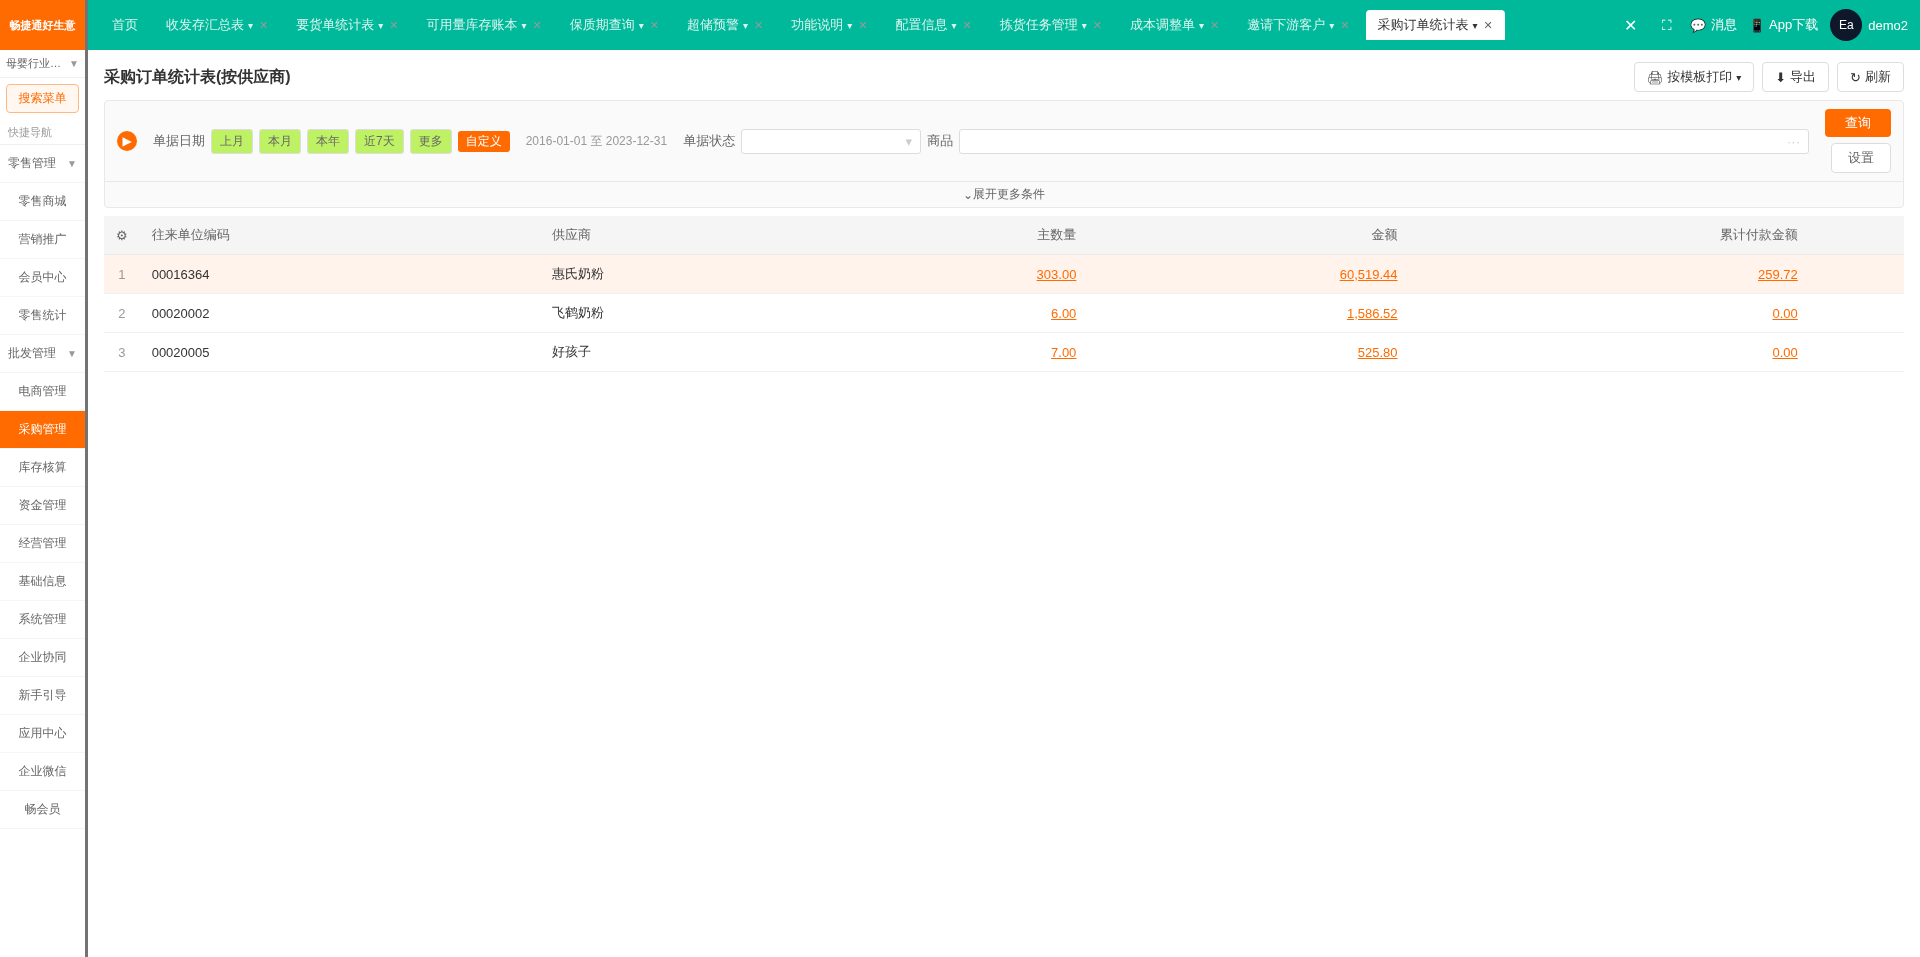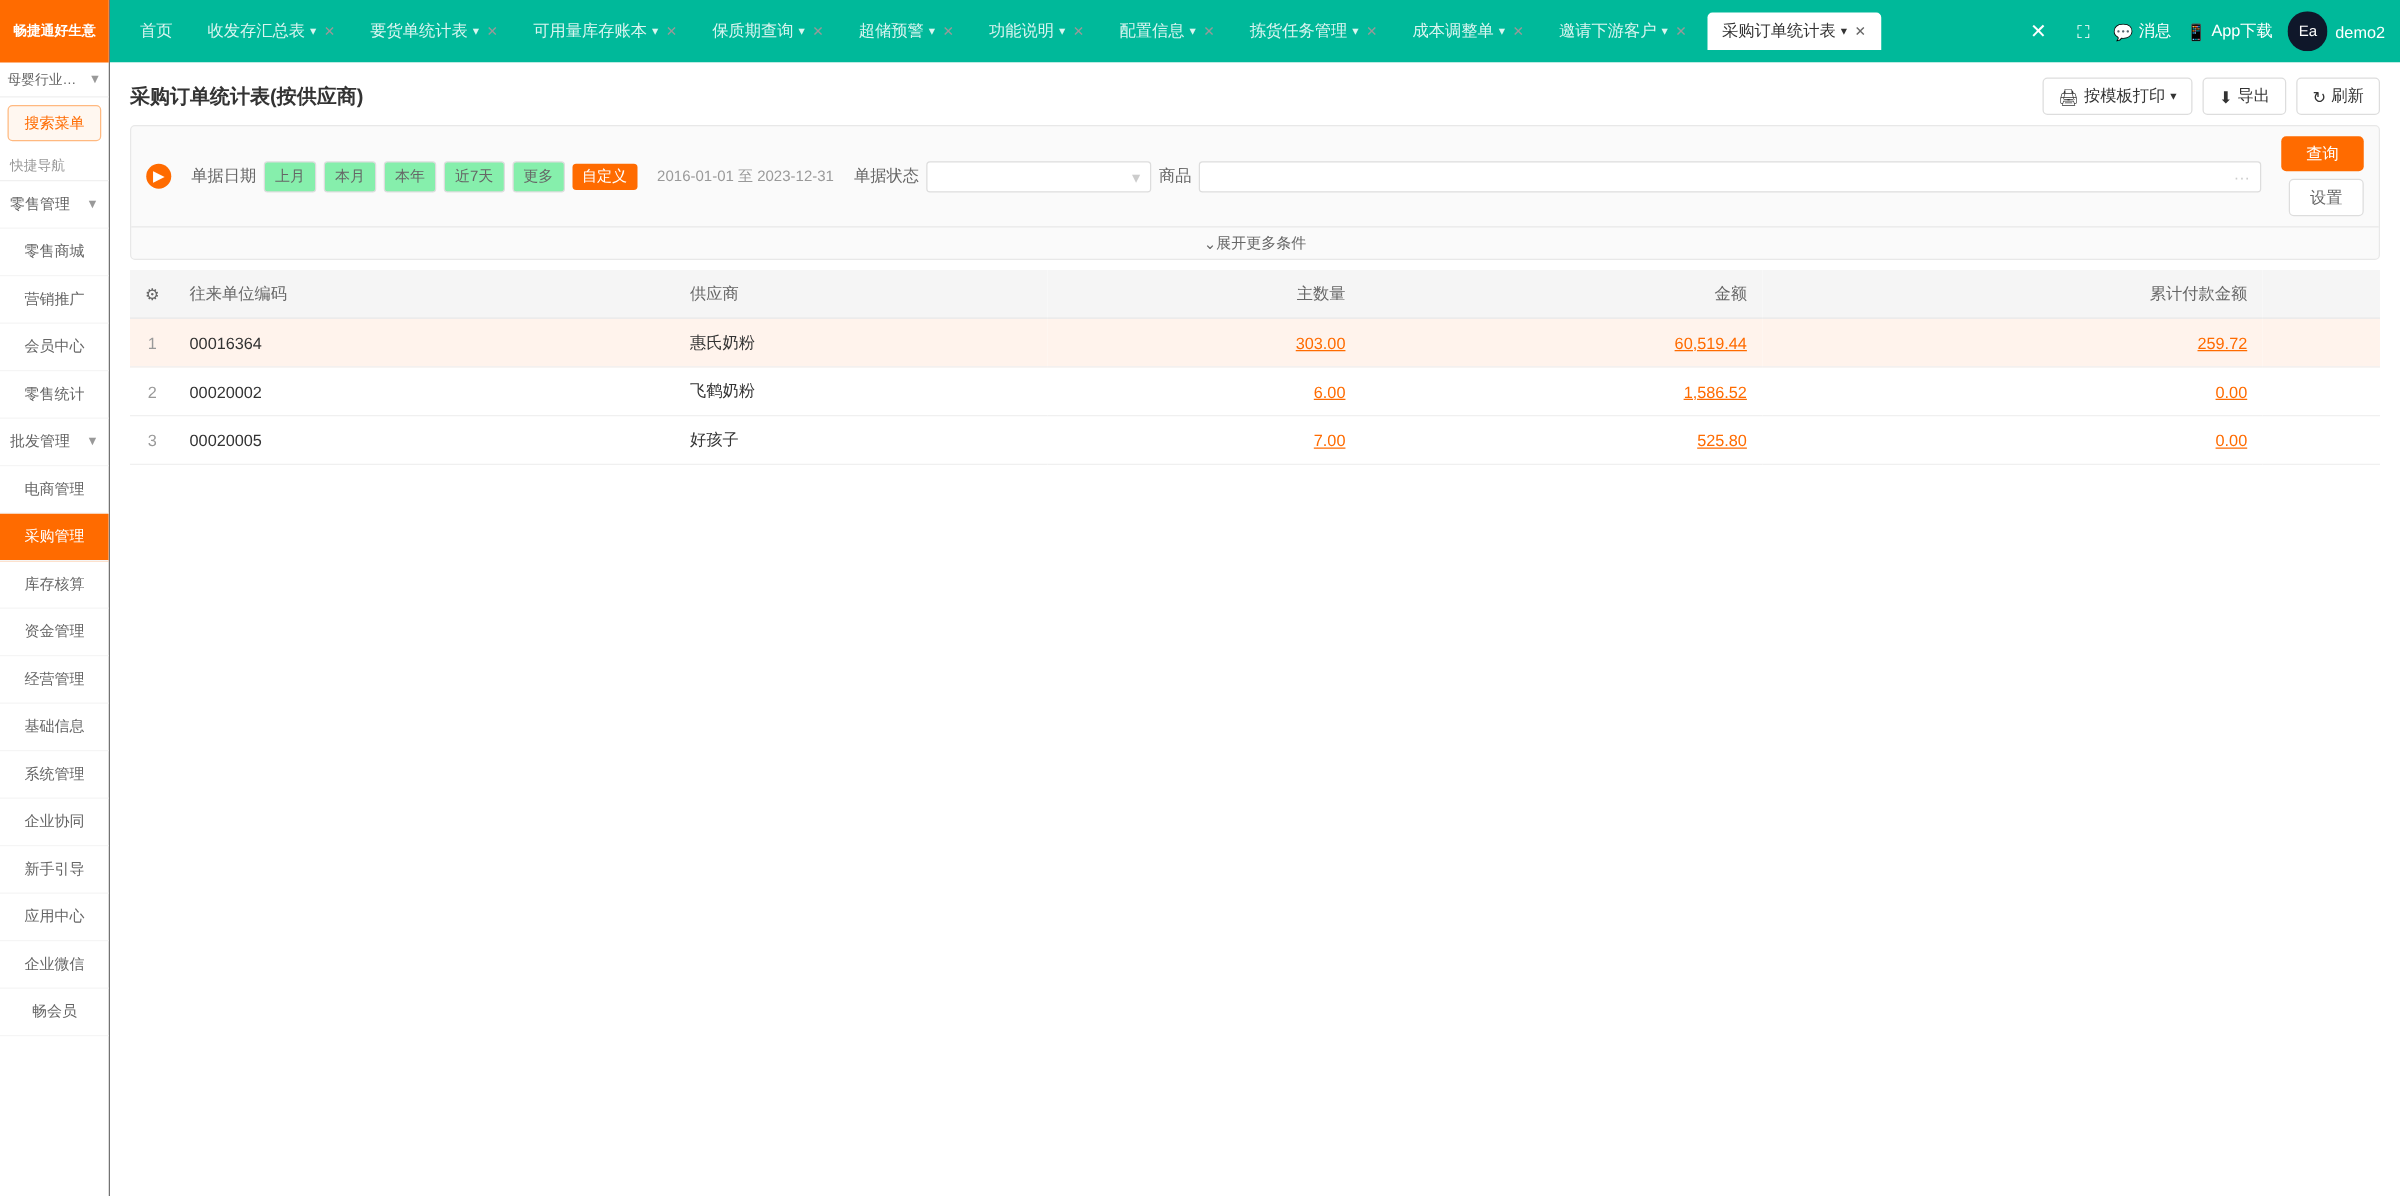--- a/index.html
+++ b/index.html
@@ -1,19 +1,19 @@
 <!DOCTYPE html>
 <html><head>
   <meta charset="utf-8">
   <style>
     * { margin: 0; padding: 0; box-sizing: border-box; }
     body { font-family: "Microsoft YaHei", "PingFang SC", sans-serif; font-size: 13px; background: #f5f5f5; color: #333; width: 1920px; height: 957px; overflow: hidden; display: flex; }
 
     
-    .sidebar { width: 88px; background: #fff; display: flex; flex-direction: column; border-right: 1px solid #737373; flex-shrink: 0; }
+    .sidebar { width: 88px; background: #fff; display: flex; flex-direction: column; border-right: 3px solid #737373; flex-shrink: 0; }
     .sidebar-logo { height: 50px; background: #ff6b00; display: flex; align-items: center; justify-content: center; padding: 8px; }
     .sidebar-logo-text { color: #fff; font-size: 11px; font-weight: bold; text-align: center; line-height: 1.3; }
     .sidebar-search-btn { width: 100%; padding: 5px 4px; background: #fff7f0; border: 1px solid #ffb980; border-radius: 4px; color: #ff6b00; font-size: 12px; cursor: pointer; text-align: center; }
     .sidebar-nav-label { padding: 6px 8px 4px; font-size: 11px; color: #999; border-bottom: 1px solid #f0f0f0; }
     .sidebar-item { display: flex; flex-direction: column; align-items: center; justify-content: center; padding: 10px 4px; cursor: pointer; font-size: 12px; color: #666; border-bottom: 1px solid #f5f5f5; gap: 3px; }
     .sidebar-item.active { color: #fff; background: #ff6b00; }
     .sidebar-item-with-arrow { display: flex; align-items: center; justify-content: space-between; padding: 10px 8px; cursor: pointer; font-size: 12px; color: #666; border-bottom: 1px solid #f5f5f5; }
 
     
     .main { flex: 1; display: flex; flex-direction: column; overflow: hidden; }
@@ -40,21 +40,21 @@
     .btn-print { display: flex; align-items: center; gap: 4px; padding: 5px 12px; border: 1px solid #ddd; border-radius: 4px; cursor: pointer; font-size: 13px; color: #333; background: #fff; }
     .btn-export { display: flex; align-items: center; gap: 4px; padding: 5px 12px; border: 1px solid #ddd; border-radius: 4px; cursor: pointer; font-size: 13px; color: #333; background: #fff; }
     .btn-refresh { display: flex; align-items: center; gap: 4px; padding: 5px 12px; border: 1px solid #ddd; border-radius: 4px; cursor: pointer; font-size: 13px; color: #333; background: #fff; }
 
     
     .filter-area { background: #fafafa; border: 1px solid #e8e8e8; margin: 0 16px 8px; border-radius: 4px; flex-shrink: 0; }
     .filter-row { display: flex; align-items: center; padding: 8px 12px; gap: 16px; }
     .filter-toggle { width: 20px; height: 20px; background: #ff6b00; color: #fff; border-radius: 50%; display: flex; align-items: center; justify-content: center; cursor: pointer; font-size: 12px; flex-shrink: 0; }
     .filter-group { display: flex; align-items: center; gap: 6px; }
     .filter-label { font-size: 13px; color: #666; white-space: nowrap; }
-    .date-btn { padding: 3px 8px; border: 1px solid #ddd; border-radius: 3px; cursor: pointer; font-size: 12px; color: #666; background: #86efac; }
+    .date-btn { padding: 3px 8px; border: 1px solid #ddd; border-radius: 3px; cursor: pointer; font-size: 12px; color: #666; background: #bef264; }
     .date-badge { padding: 2px 8px; background: #ff6b00; color: #fff; border-radius: 3px; font-size: 12px; cursor: pointer; }
     .date-range { font-size: 12px; color: #999; }
     .filter-select-group { display: flex; align-items: center; gap: 6px; flex: 1; }
     .filter-select { display: flex; align-items: center; justify-content: space-between; min-width: 180px; padding: 4px 8px; border: 1px solid #ddd; border-radius: 3px; cursor: pointer; font-size: 13px; color: #999; background: #fff; }
     .filter-input { display: flex; align-items: center; justify-content: space-between; min-width: 200px; padding: 4px 8px; border: 1px solid #ddd; border-radius: 3px; cursor: text; font-size: 13px; color: #999; background: #fff; }
     .btn-query { padding: 5px 20px; background: #ff6b00; color: #fff; border: none; border-radius: 4px; cursor: pointer; font-size: 13px; }
     .btn-settings { padding: 5px 16px; background: #fff; color: #666; border: 1px solid #ddd; border-radius: 4px; cursor: pointer; font-size: 13px; }
     .filter-expand-row { display: flex; align-items: center; justify-content: center; padding: 4px; border-top: 1px solid #e8e8e8; cursor: pointer; font-size: 12px; color: #666; }
 
     

